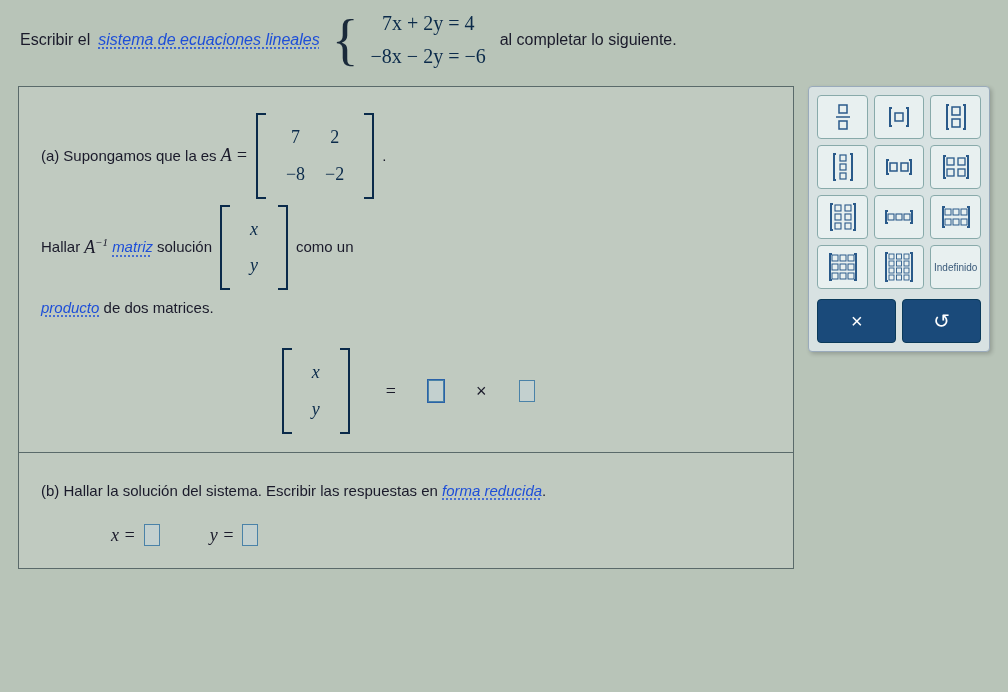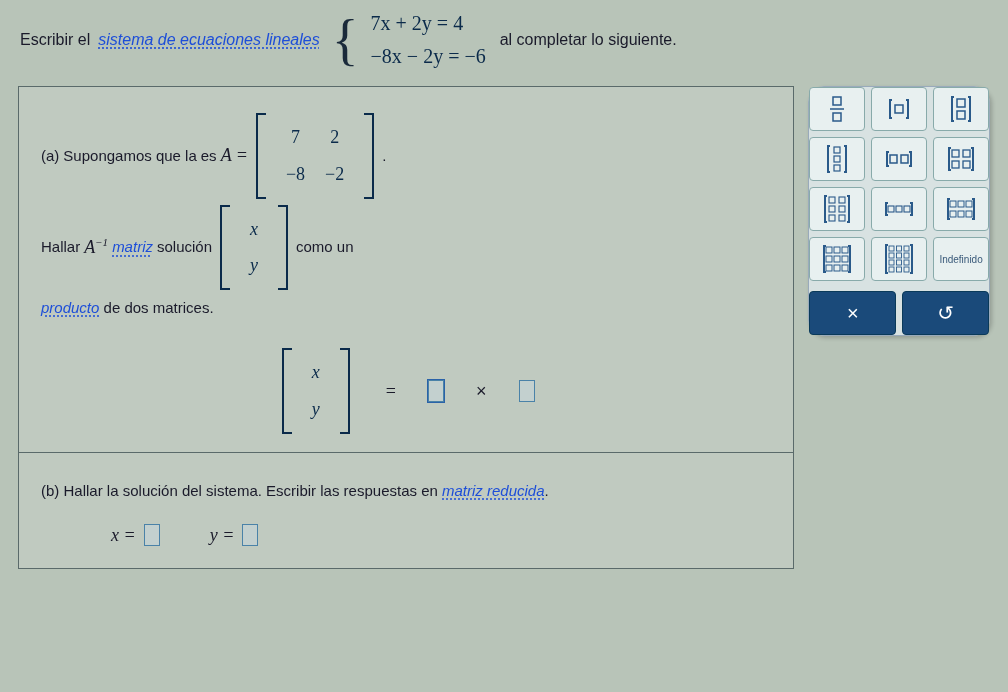--- a/index.html
+++ b/index.html
@@ -33,21 +33,21 @@
     color: #1a2a3a;
     margin: 0 4px;
   }
   .eq-stack {
     font-family: 'Times New Roman', serif;
     font-size: 20px;
     color: #0a2a4a;
     display: flex;
     flex-direction: column;
     gap: 10px;
-    align-items: flex-start;
+    align-items: center;
   }
   .content-row { display: flex; gap: 14px; align-items: flex-start; }
   .main-panel {
     border: 1px solid #5a6a6a;
     background: #c0cac0;
     width: 778px;
   }
   .part {
     border-bottom: 1px solid #5a6a6a;
     padding: 26px 22px 18px 22px;
@@ -106,22 +106,22 @@
     outline: 1px solid #2a62a8;
   }
   .val-row { display:flex; gap:50px; margin-top:18px; margin-left:70px; font-family:'Times New Roman', serif; font-style:italic; font-size:18px;}
   .val-row .eq-item { display:flex; align-items:center; gap:8px;}
 
   
   .keypad {
     width: 182px;
     background: #d8e2e2;
     border: 1px solid #9ab;
-    border-radius: 16px;
-    padding: 0;
+    border-radius: 4px;
+    padding: 8px;
     box-shadow: 2px 2px 4px rgba(0,0,0,0.2);
   }
   .key-grid {
     display: grid;
     grid-template-columns: repeat(3, 1fr);
     gap: 6px;
   }
   .key {
     height: 44px;
     border: 1px solid #8aa;
@@ -224,21 +224,21 @@
         <span class="placeholder-box cursor"></span>
         <span style="font-family:Arial;font-style:normal;">×</span>
         <span class="placeholder-box"></span>
       </div>
     </div>
 
     <div class="part">
       <div>
         <span>(b)</span>
         <span>Hallar la solución del sistema. Escribir las respuestas en</span>
-        <span class="link-text">matriz reducida</span><span>.</span>
+        <span class="link-text">forma reducida</span><span>.</span>
       </div>
       <div class="val-row">
         <div class="eq-item">
           <span>x =</span>
           <span class="placeholder-box"></span>
         </div>
         <div class="eq-item">
           <span>y =</span>
           <span class="placeholder-box"></span>
         </div>

